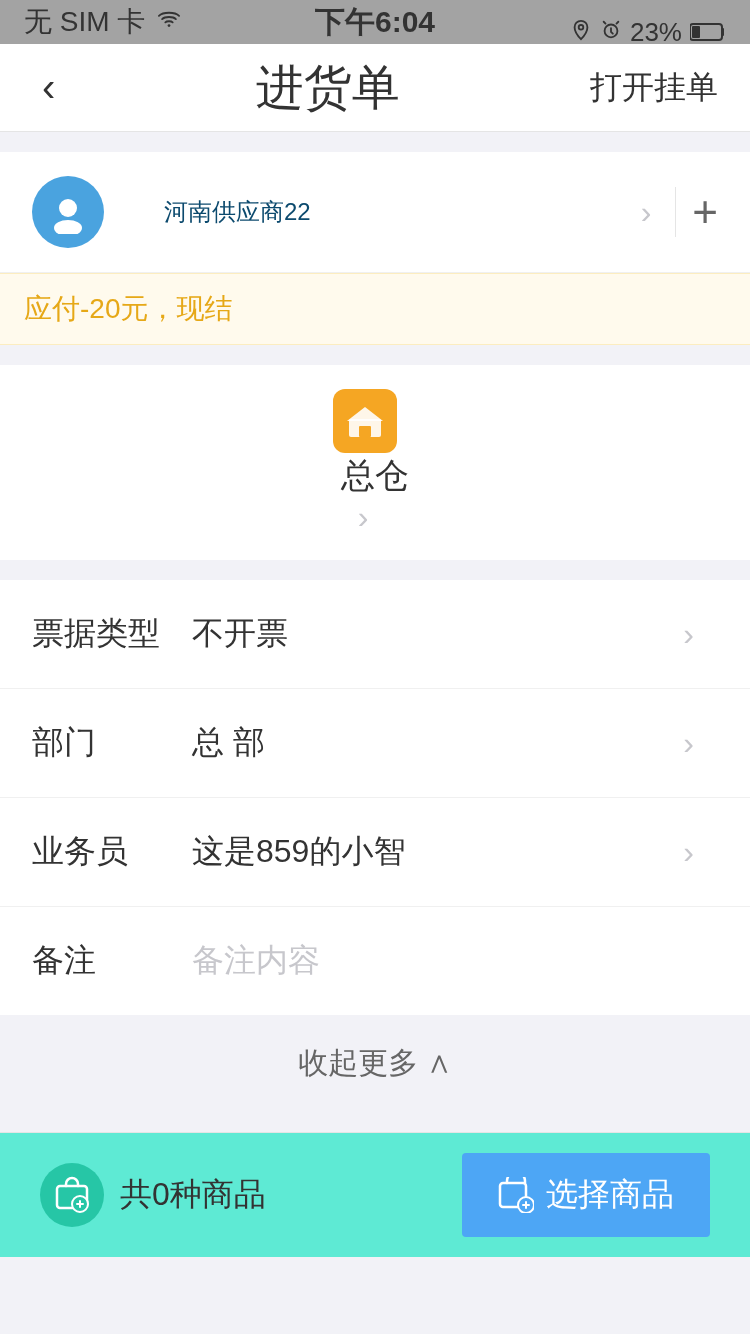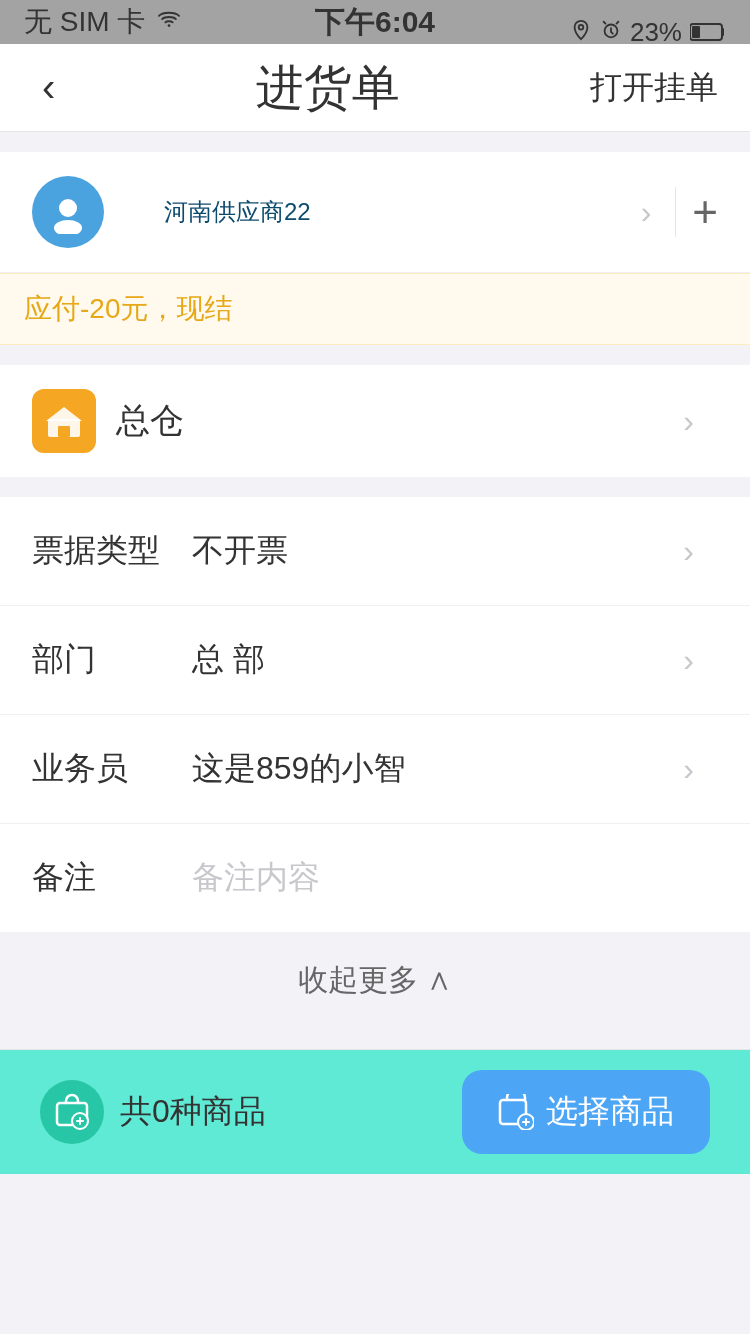--- a/index.html
+++ b/index.html
@@ -129,20 +129,21 @@
       color: #e6a817;
       border-top: 1px solid #fcedc0;
       border-bottom: 1px solid #fcedc0;
     }
 
     
     .warehouse-row {
       display: flex;
       align-items: center;
       padding: 24px 32px;
+      flex-direction: column;
     }
     .warehouse-icon {
       width: 64px;
       height: 64px;
       border-radius: 12px;
       background: #f5a623;
       display: flex;
       align-items: center;
       justify-content: center;
       margin-right: 20px;
@@ -221,21 +222,21 @@
       margin-right: 16px;
     }
     .product-icon-wrap svg { width: 38px; height: 38px; }
     .product-count {
       font-size: 32px;
       color: #333;
     }
     .select-btn {
       background: #4da6f5;
       color: #fff;
-      border-radius: 20px;
+      border-radius: 4px;
       padding: 20px 36px;
       font-size: 32px;
       display: flex;
       align-items: center;
       gap: 12px;
       cursor: pointer;
       white-space: nowrap;
     }
     .select-btn svg { width: 36px; height: 36px; }
 

